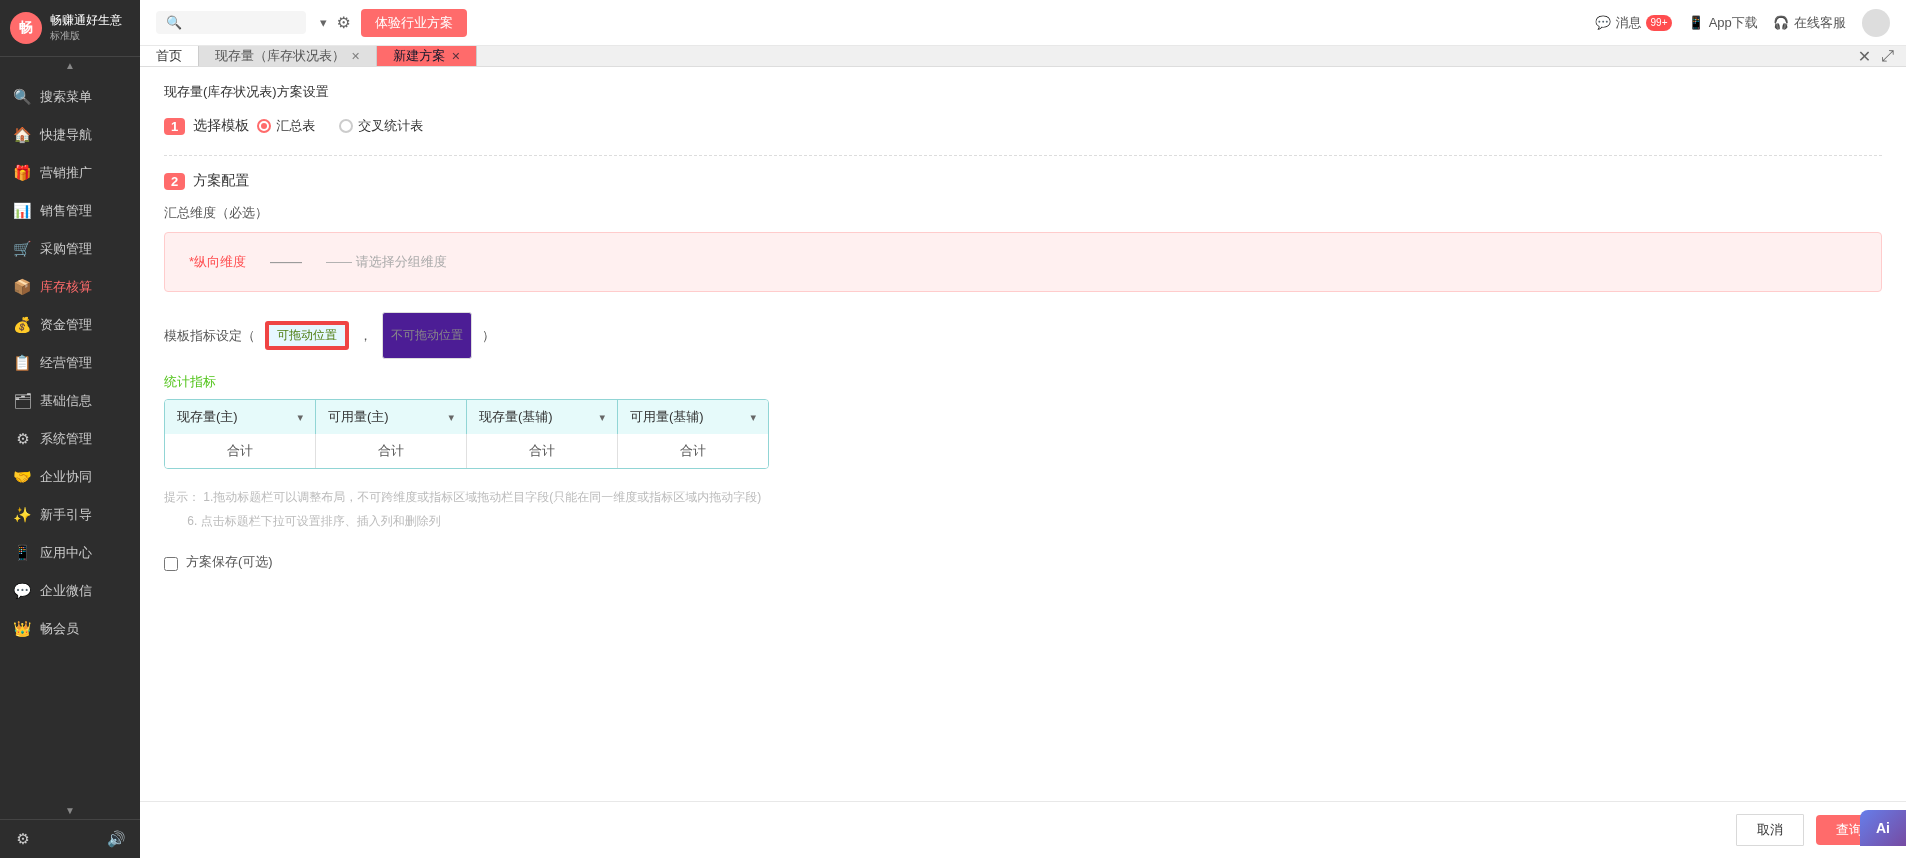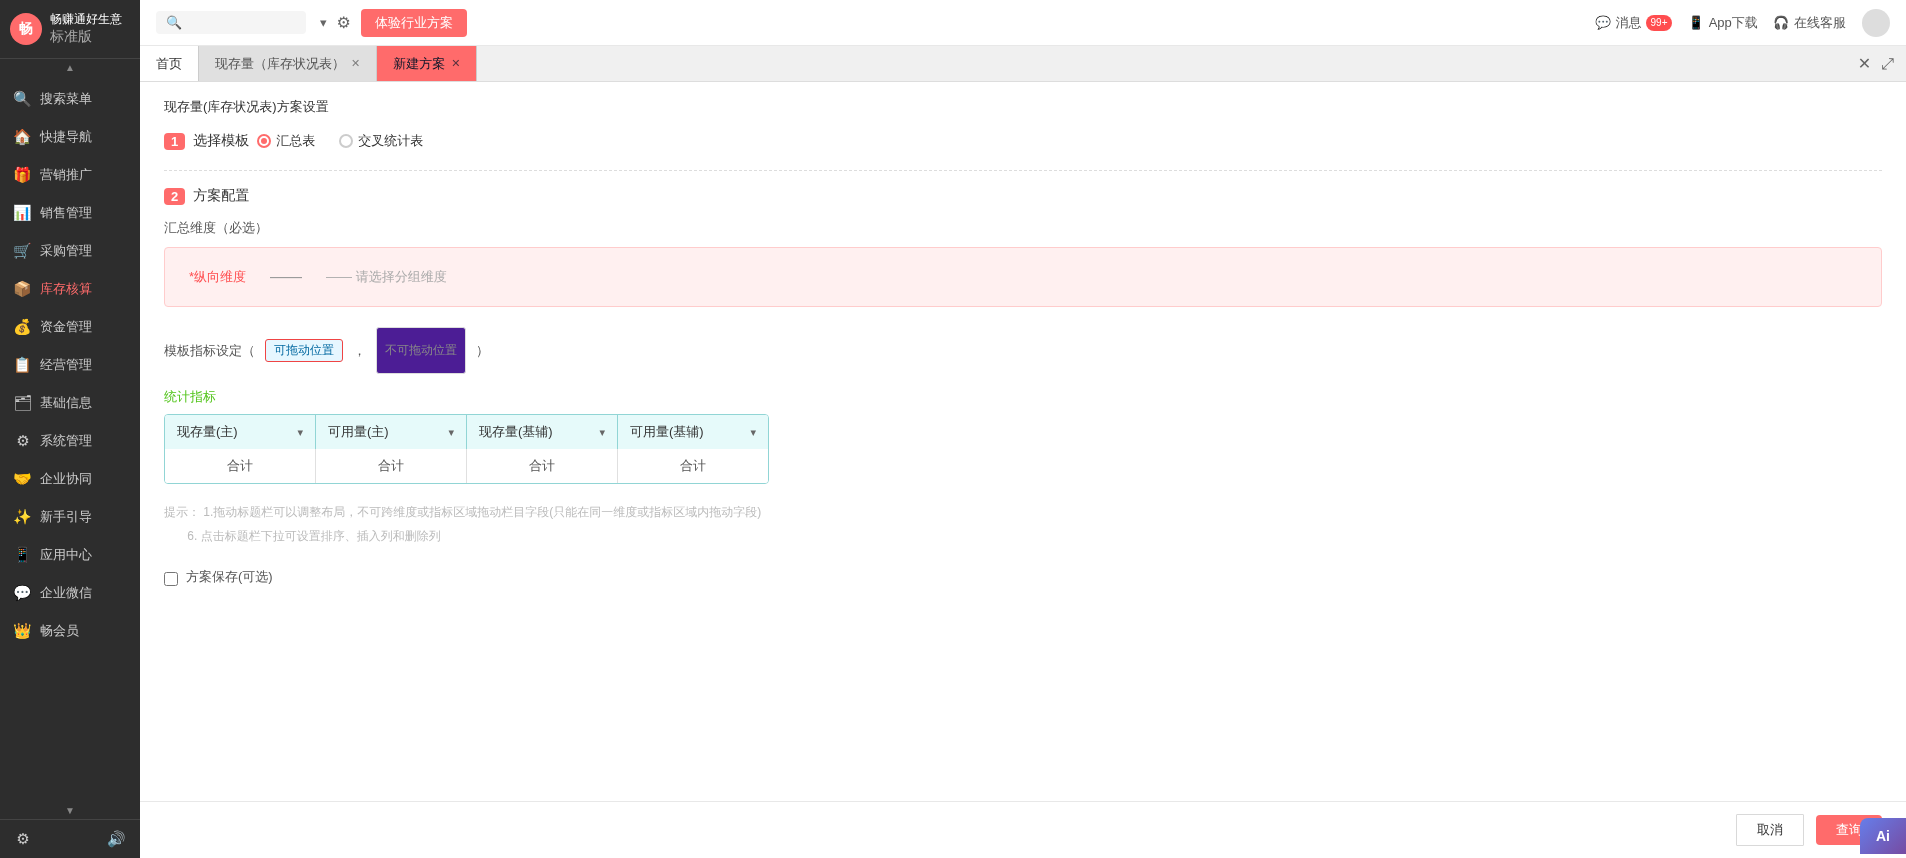--- a/index.html
+++ b/index.html
@@ -23,21 +23,21 @@
       border-bottom: 1px solid #444;
     }
     .sidebar-logo-icon {
       width: 32px; height: 32px;
       background: #ff6b6b;
       border-radius: 50%;
       display: flex; align-items: center; justify-content: center;
       color: white; font-weight: bold; font-size: 14px;
     }
     .sidebar-logo-text { font-size: 12px; color: #fff; line-height: 1.3; }
-    .sidebar-logo-sub { font-size: 14px; color: #aaa; }
+    .sidebar-logo-sub { font-size: 10px; color: #aaa; }
     .sidebar-nav { flex: 1; overflow-y: auto; padding: 4px 0; }
     .sidebar-item {
       display: flex; align-items: center; gap: 8px;
       padding: 10px 14px;
       cursor: pointer;
       color: #ccc;
       font-size: 13px;
       transition: background 0.15s;
     }
     .sidebar-item.active { color: #ff6b6b; }
@@ -86,21 +86,21 @@
       border-radius: 8px; font-size: 10px;
       padding: 1px 5px; line-height: 1.4;
     }
     .topbar-avatar { width: 28px; height: 28px; border-radius: 50%; background: #ddd; }
 
     
     .tabbar {
       background: #f0f0f0;
       display: flex; align-items: center;
       padding: 0 0 0 0;
-      height: 36px;
+      height: 21px;
       flex-shrink: 0;
       border-bottom: 1px solid #ddd;
     }
     .tab {
       display: flex; align-items: center; gap: 6px;
       padding: 0 16px;
       height: 100%;
       cursor: pointer;
       font-size: 13px;
       color: #555;
@@ -172,22 +172,22 @@
       margin-bottom: 20px;
       display: flex; align-items: flex-end; gap: 16px;
     }
     .dimension-required { color: #ff4d4f; font-size: 13px; font-weight: 500; }
     .dimension-arrow { color: #999; font-size: 16px; margin: 0 8px; }
     .dimension-placeholder { color: #aaa; font-size: 13px; }
 
     
     .indicator-settings { display: flex; align-items: center; gap: 10px; margin-bottom: 14px; font-size: 13px; color: #555; }
     .indicator-badge-blue {
-      background: #e6f7ff; border: 1px solid #ef4444;
-      padding: 2px 8px; border-radius: 3px; font-size: 12px; color: #0369a1;
+      background: #e6f7ff; border: 4px solid #ef4444;
+      padding: 2px 8px; border-radius: 3px; font-size: 12px; color: #4d7c0f;
     }
     .indicator-badge-gray {
       background: #4c1d95; border: 1px solid #ddd;
       padding: 14px 8px; border-radius: 3px; font-size: 12px; color: #888;
     }
 
     
     .stats-label { color: #52c41a; font-size: 13px; margin-bottom: 8px; }
     .stats-table { border: 1px solid #91d5d5; border-radius: 4px; overflow: hidden; width: 605px; }
     .stats-table-header { display: flex; background: #e6fafa; }
@@ -228,21 +228,21 @@
       cursor: pointer; font-size: 13px; color: #333;
     }
     .btn-query {
       background: #ff6b6b; border: none;
       border-radius: 4px; padding: 6px 20px;
       cursor: pointer; font-size: 13px; color: #fff;
     }
 
     
     .ai-float {
-      position: fixed; right: 0; bottom: 4px;
+      position: fixed; right: 0; bottom: 12px;
       background: linear-gradient(135deg, #667eea, #764ba2);
       color: white; padding: 10px 16px;
       font-size: 14px; font-weight: bold;
       border-radius: 8px 0 0 0;
       cursor: pointer;
     }
     .scroll-arrow {
       width: 140px; text-align: center;
       cursor: pointer; color: #888; font-size: 10px;
       padding: 3px;

